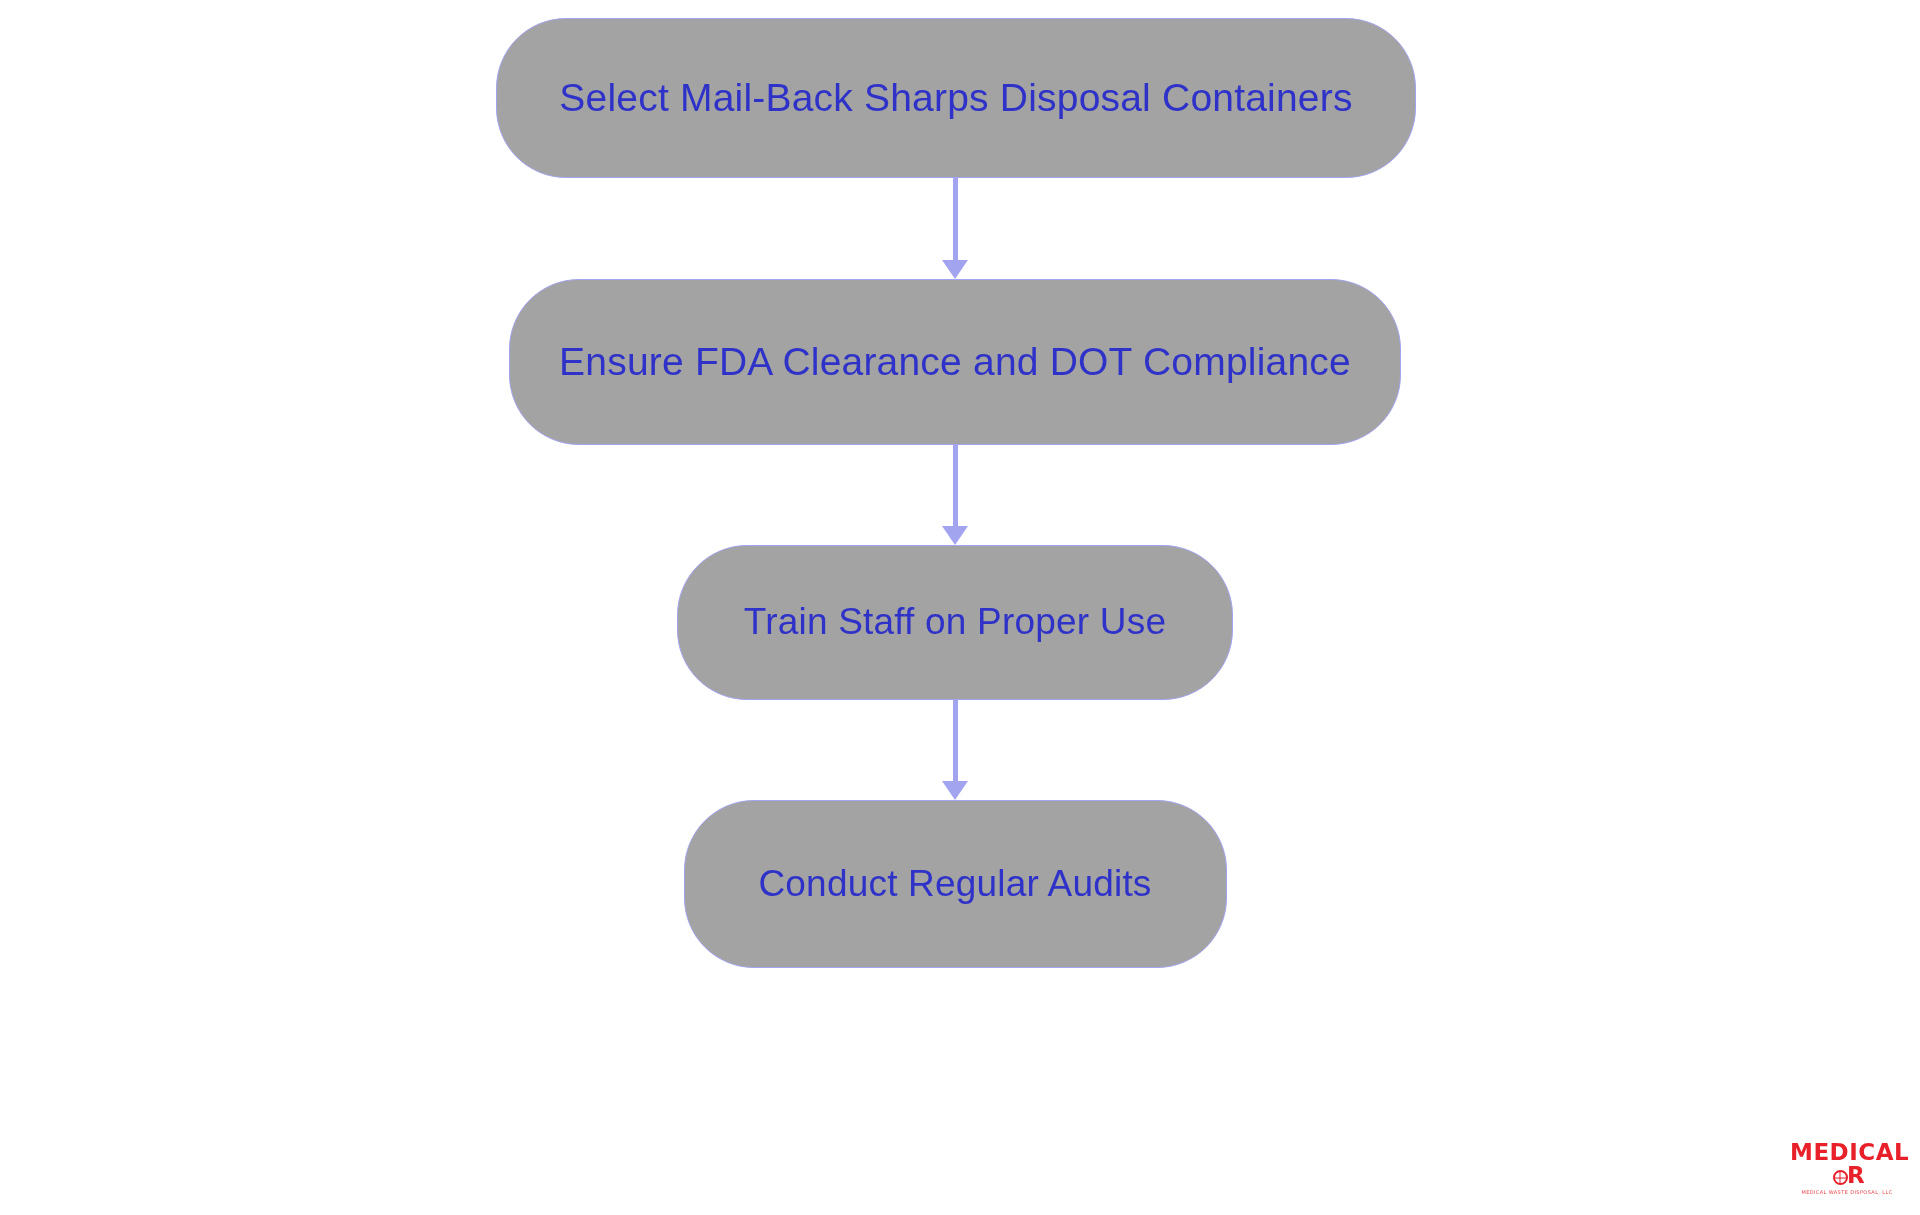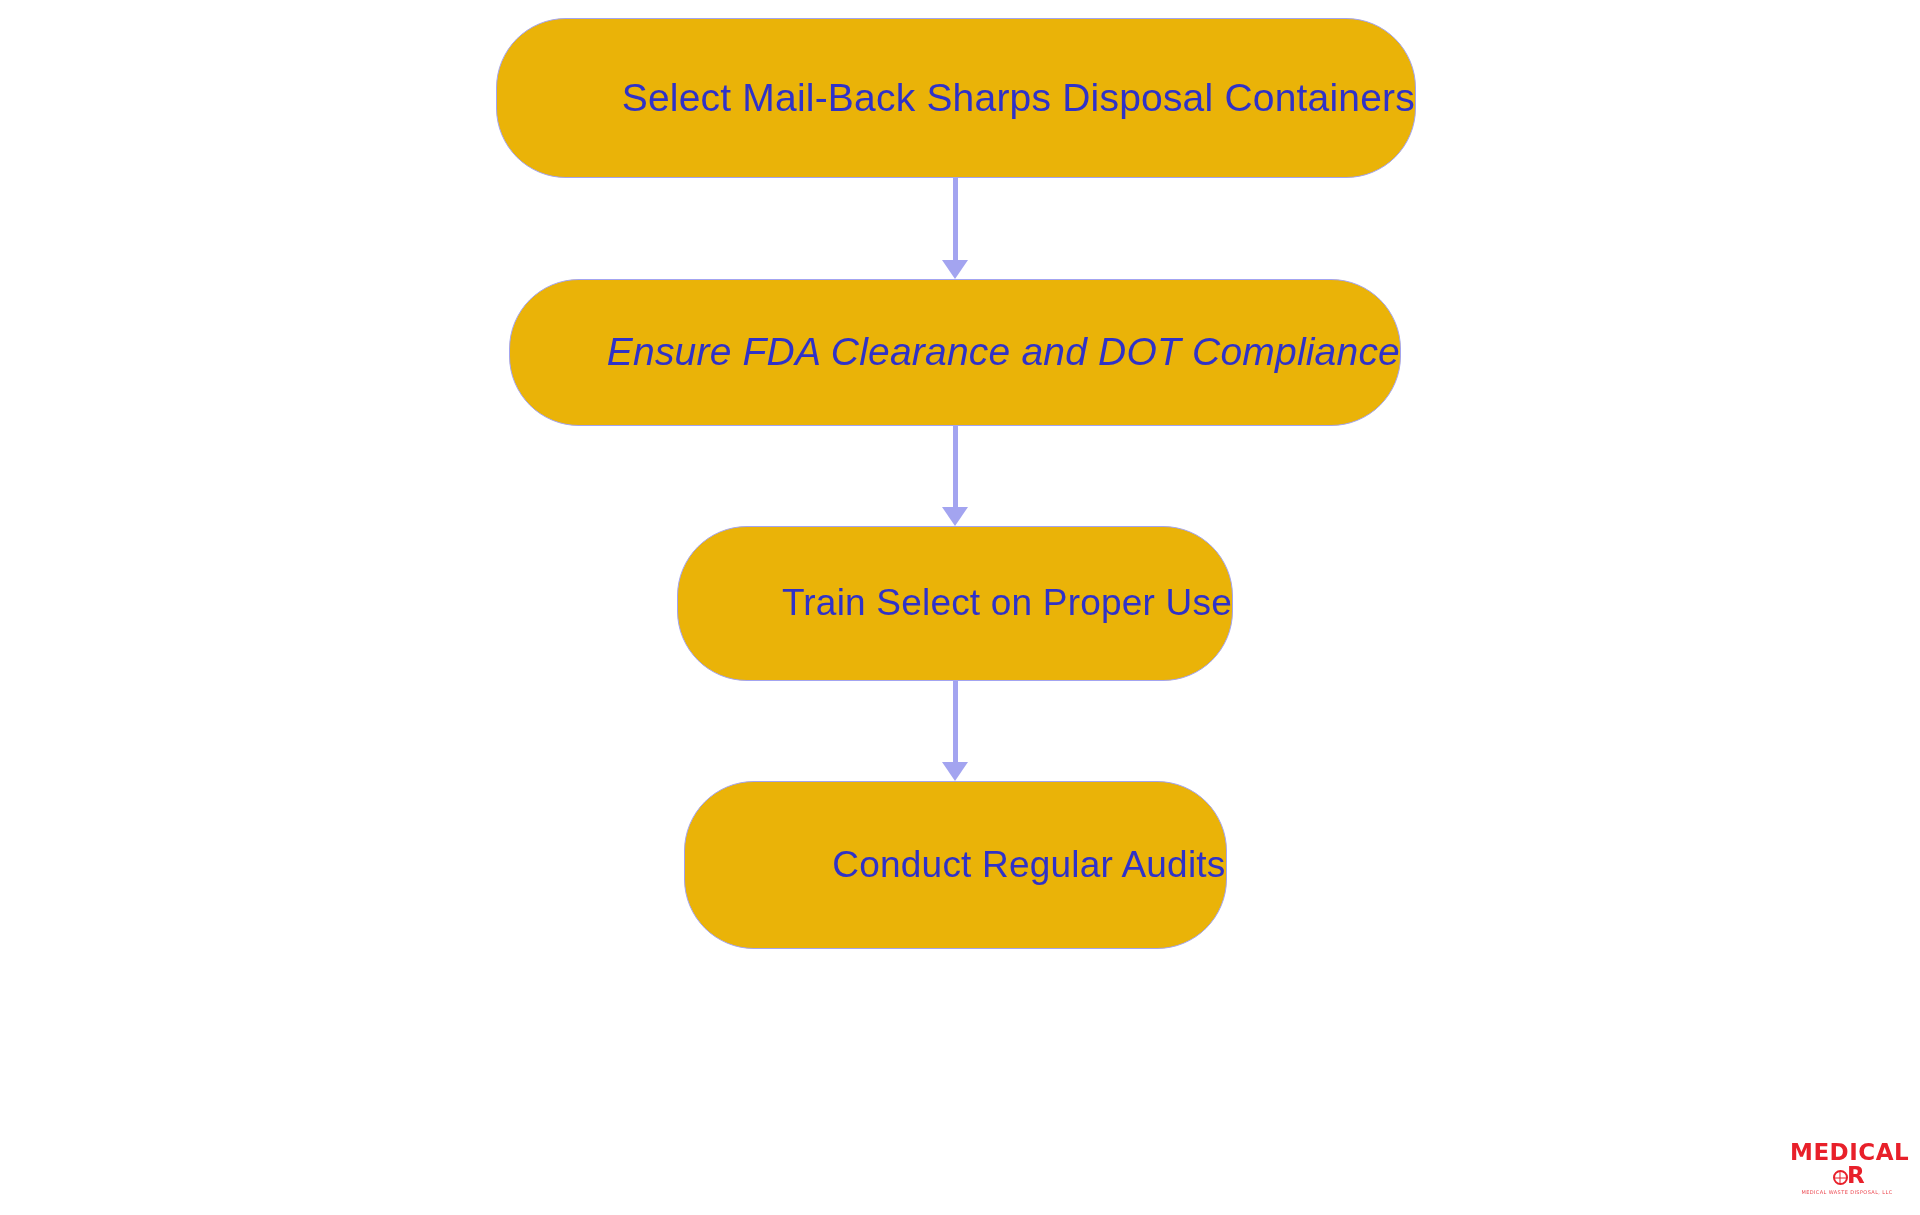--- a/index.html
+++ b/index.html
@@ -18,44 +18,43 @@
     position: absolute;
     inset: 0;
     display: flex;
     flex-direction: column;
     align-items: center;
     justify-content: flex-start;
     padding-top: 18px;
     box-sizing: border-box;
   }
   .node {
-    background: #eab308;
+    background: #a3a3a3;
     border: 1.6px solid #a3a4f0;
     border-radius: 70px;
     color: #2f32c8;
     display: flex;
     align-items: center;
-    justify-content: flex-end;
+    justify-content: center;
     text-align: center;
     box-sizing: border-box;
     line-height: 1.15;
     letter-spacing: 0.2px;
   }
   .node-0 {
     width: 920px;
     height: 160px;
     font-size: 39px;
     margin-left: -8px;
   }
   .node-1 {
     width: 892px;
-    height: 147px;
+    height: 166px;
     font-size: 39px;
     margin-left: -10px;
-    font-style: italic;
   }
   .node-2 {
     width: 556px;
     height: 155px;
     font-size: 37px;
     margin-left: -10px;
   }
   .node-3 {
     width: 543px;
     height: 168px;
@@ -161,21 +160,21 @@
   <div class="node node-1">
     <span>Ensure FDA Clearance and DOT Compliance</span>
   </div>
 
   <div class="connector conn-1">
     <div class="line"></div>
     <div class="arrow"></div>
   </div>
 
   <div class="node node-2">
-    <span>Train Select on Proper Use</span>
+    <span>Train Staff on Proper Use</span>
   </div>
 
   <div class="connector conn-2">
     <div class="line"></div>
     <div class="arrow"></div>
   </div>
 
   <div class="node node-3">
     <span>Conduct Regular Audits</span>
   </div>

